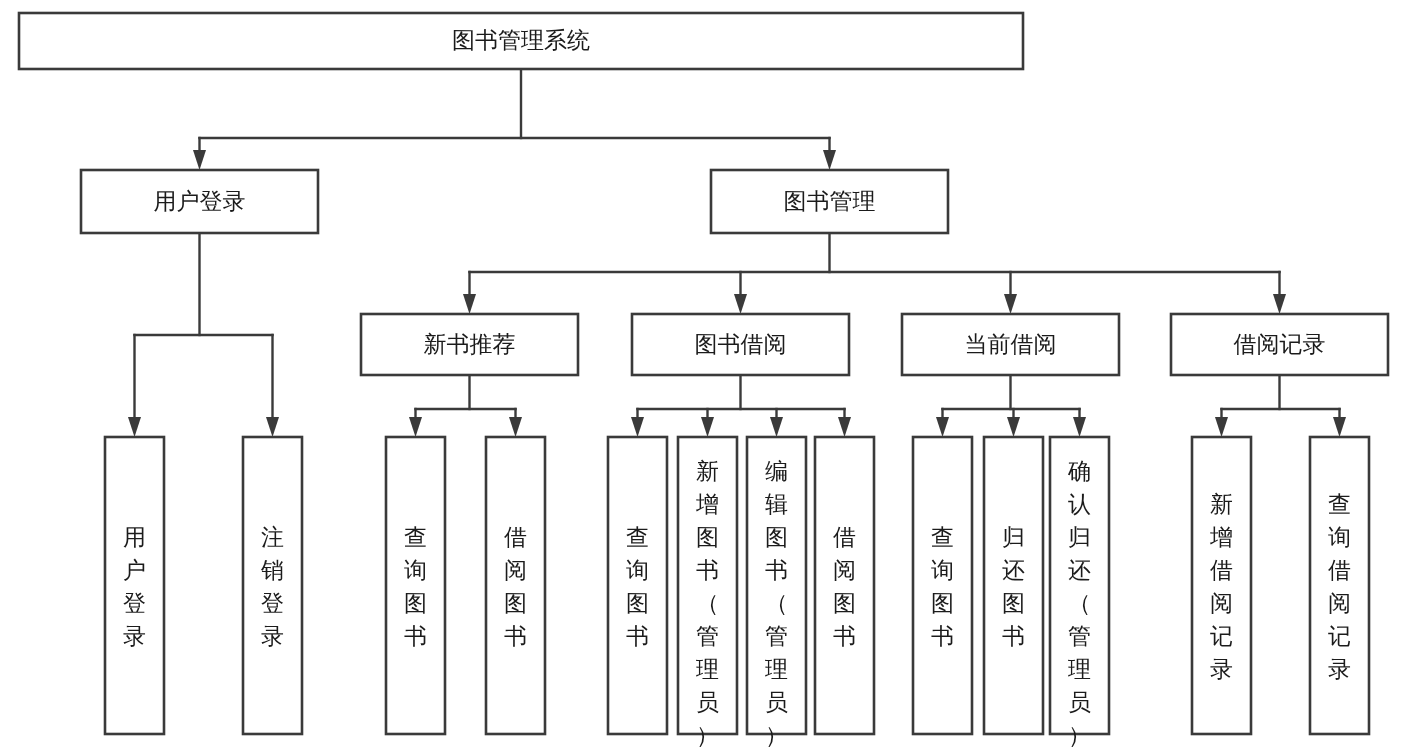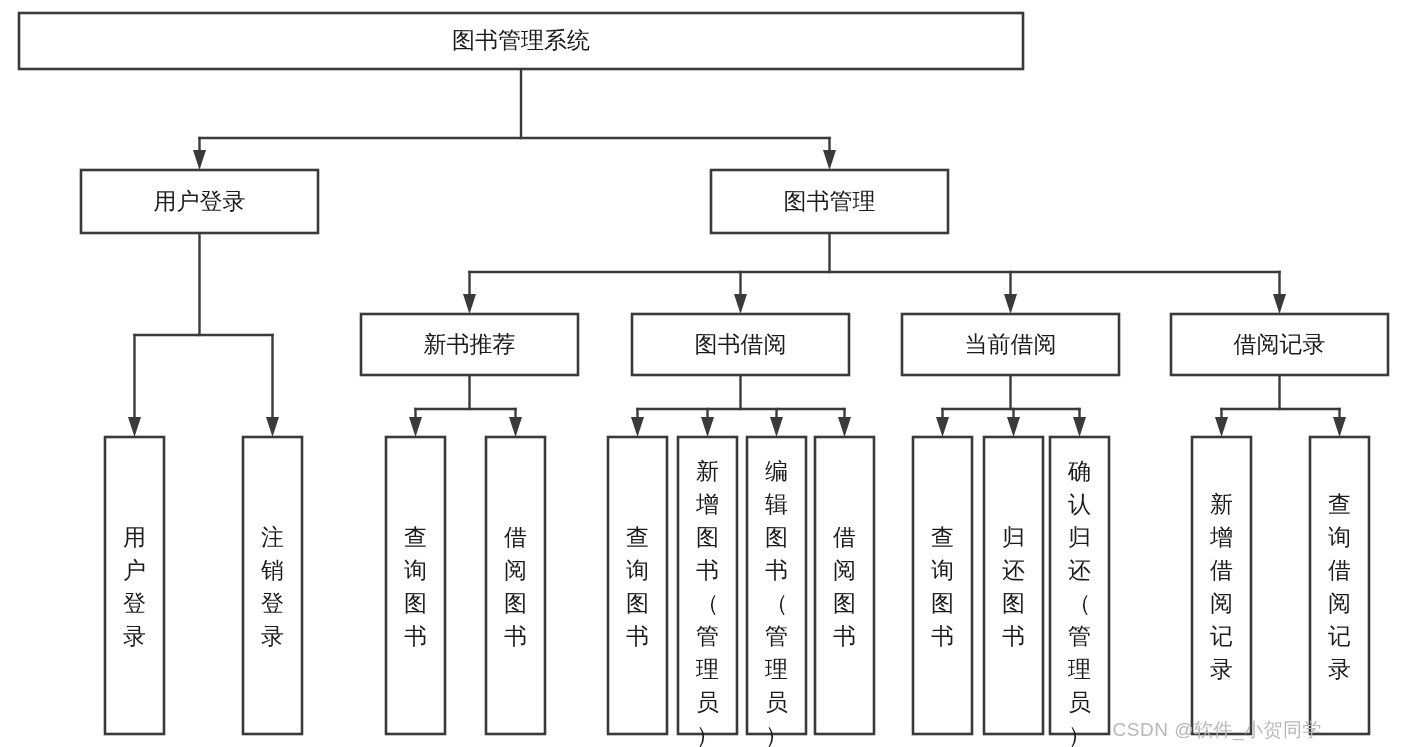--- a/index.html
+++ b/index.html
@@ -217,14 +217,13 @@
         <g>
           <rect class="node-box" x="1192" y="437" width="59" height="297"></rect>
           <text class="node-label-v" x="1221.5" y="512.24"><tspan x="1221.5" dy="0">新</tspan><tspan x="1221.5" dy="33">增</tspan><tspan x="1221.5" dy="33">借</tspan><tspan x="1221.5" dy="33">阅</tspan><tspan x="1221.5" dy="33">记</tspan><tspan x="1221.5" dy="33">录</tspan></text>
         </g>
         <g>
           <rect class="node-box" x="1310" y="437" width="59" height="297"></rect>
           <text class="node-label-v" x="1339.5" y="512.24"><tspan x="1339.5" dy="0">查</tspan><tspan x="1339.5" dy="33">询</tspan><tspan x="1339.5" dy="33">借</tspan><tspan x="1339.5" dy="33">阅</tspan><tspan x="1339.5" dy="33">记</tspan><tspan x="1339.5" dy="33">录</tspan></text>
         </g>
       </g>
   </svg>
-  <div class="watermark-text">CSDN @软件_小贺同学</div>
 </div>
 
 </body></html>

